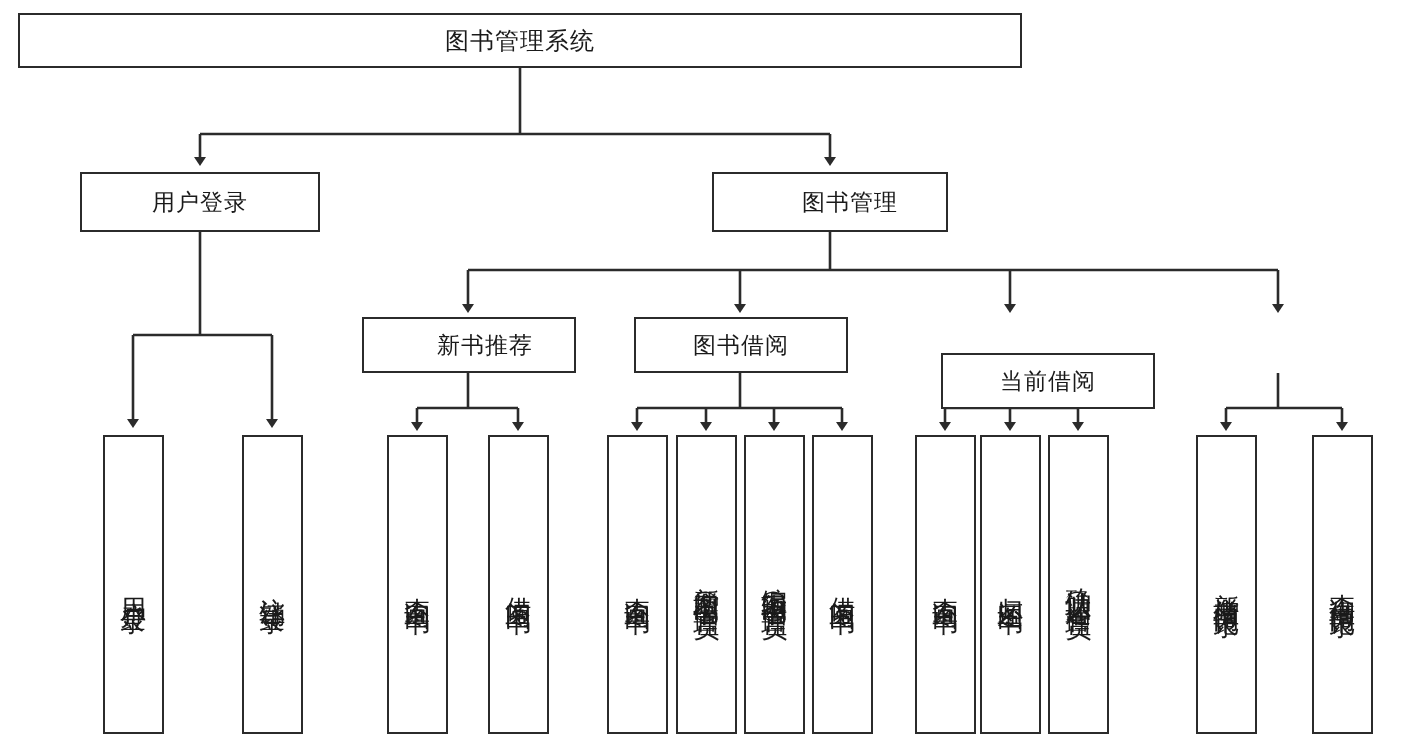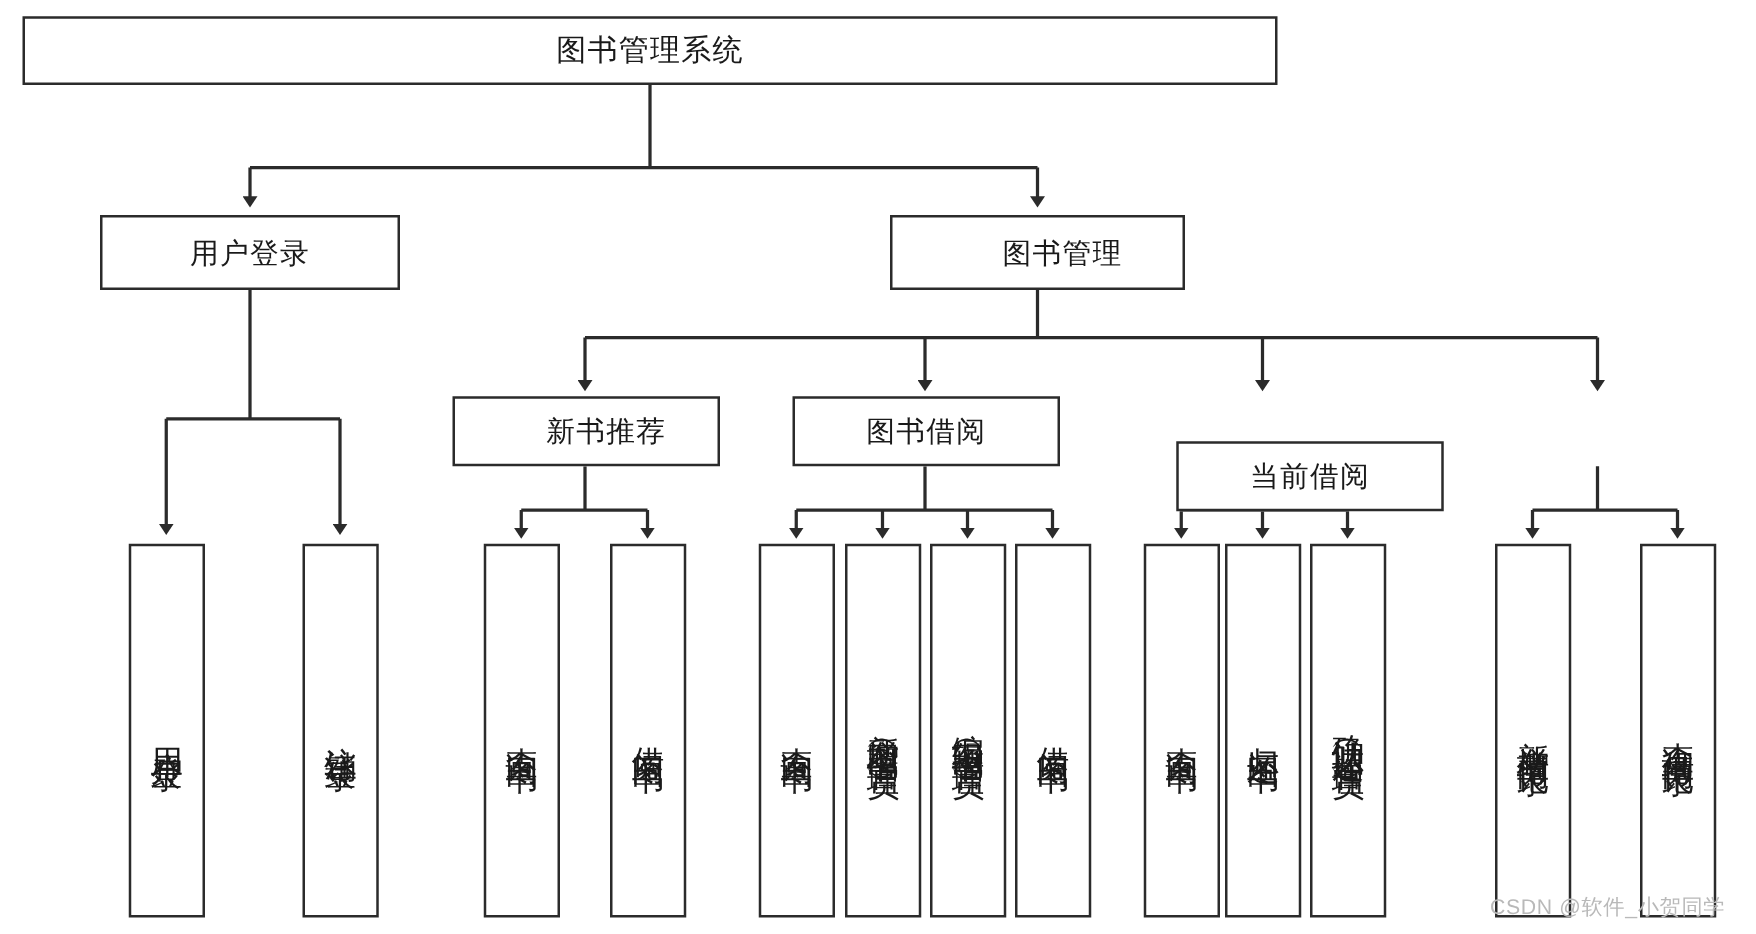--- a/index.html
+++ b/index.html
@@ -167,15 +167,14 @@
     <span class="lbl">确认归还（管理员）</span>
   </div>
 
   <div class="node vert" style="left:1196px;top:435px;width:61px;height:299px;">
     <span class="lbl">新增借阅记录</span>
   </div>
   <div class="node vert" style="left:1312px;top:435px;width:61px;height:299px;">
     <span class="lbl">查询借阅记录</span>
   </div>
 
-  <div class="watermark">CSDN @软件_小贺同学</div>
 
 </div>
 
 </body></html>

